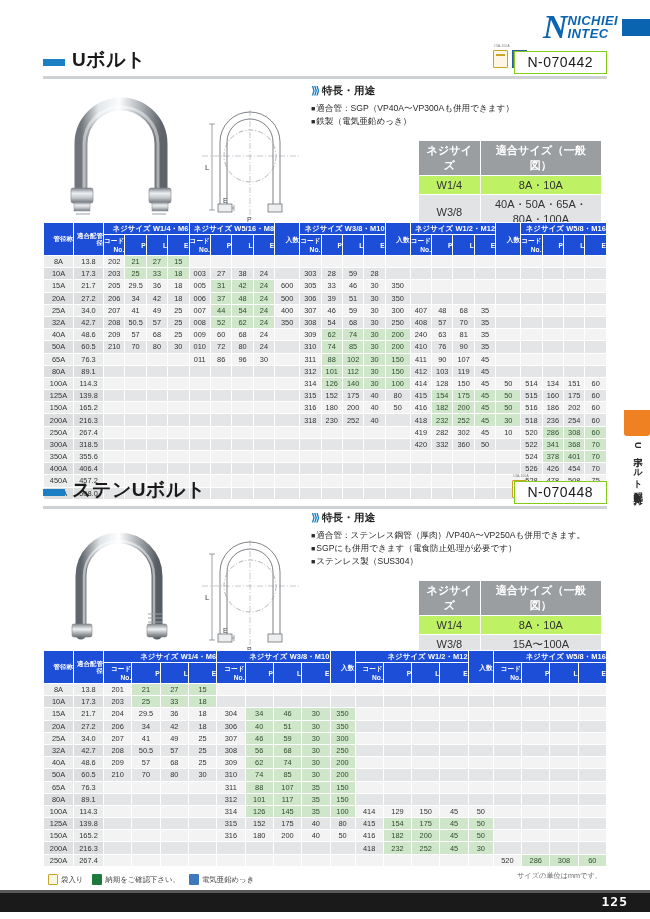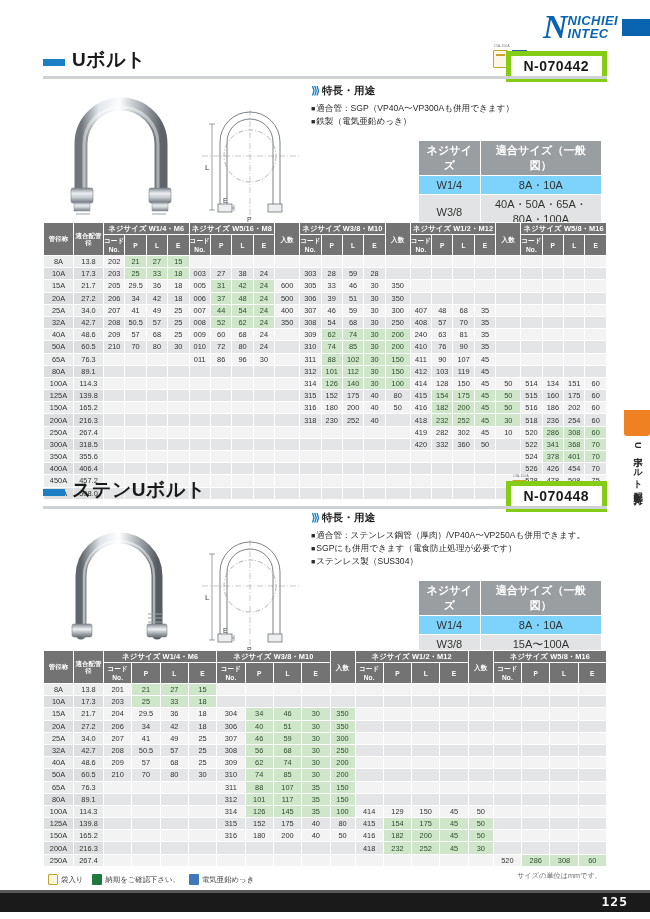--- a/index.html
+++ b/index.html
@@ -51,23 +51,23 @@
     position: absolute; left: 72px; top: -1px;
     font-size: 19px; font-weight: bold; letter-spacing: .5px;
     color: #1a1a1a;
   }
   .sec-rule {
     position: absolute; left: 43px; right: 43px; top: 28px;
     height: 3px; background: #cfd2d4;
   }
   .code-box {
     position: absolute; top: 3px; right: 43px;
-    border: 5px solid #84cc16; background: #fff;
+    border: 1px solid #84cc16; background: #fff;
     padding: 2px 13px 3px 13px;
-    font-size: 14px; font-weight: bold; letter-spacing: .5px;
+    font-size: 14px; font-weight: normal; letter-spacing: .5px;
     color: #1a1a1a;
   }
   .badge-row {
     position: absolute; top: 2px; right: 123px;
     display: flex; align-items: flex-end; gap: 4px;
   }
   .badge { width: 15px; height: 18px; position: relative; }
   .badge-bag {
     background: #fdf6e3; border: 1.4px solid #c9a227; border-radius: 1px;
   }
@@ -112,33 +112,33 @@
     position: absolute; border-collapse: collapse;
     font-size: 11px;
   }
   table.mini th {
     background: #9a9ea1; color: #ffffff; font-weight: bold;
     border: 1px solid #ffffff; padding: 2px 4px; text-align: center;
     letter-spacing: .2px;
   }
   table.mini td {
     border: 1px solid #ffffff; padding: 1.6px 4px;
-    text-align: center; color: #333; background: #7dd3fc;
+    text-align: center; color: #333; background: #bef264;
   }
   table.mini tr:nth-child(even) td { background: #e2e3e4; }
 
   
   table.data {
     position: absolute; border-collapse: collapse;
     font-size: 7.4px; color: #333;
     table-layout: fixed;
   }
   table.data th {
-    background: #737373; color: #ffffff; font-weight: bold;
-    border: 1px solid #ffffff; text-align: center;
+    background: #1d4ed8; color: #ffffff; font-weight: bold;
+    border: 1px solid #ffffff; text-align: right;
     padding: 1px 0 1px 0; letter-spacing: .1px;
     line-height: 9px;
   }
   table.data th.grp { font-size: 7.4px; }
   table.data th.sub { font-size: 6.6px; }
   table.data th.vert { font-size: 6.4px; line-height: 7.5px; }
   table.data td {
     border: 1px solid #ffffff; text-align: center;
     padding: 1.1px 0; background: #f3f3f3;
     height: 11px;

